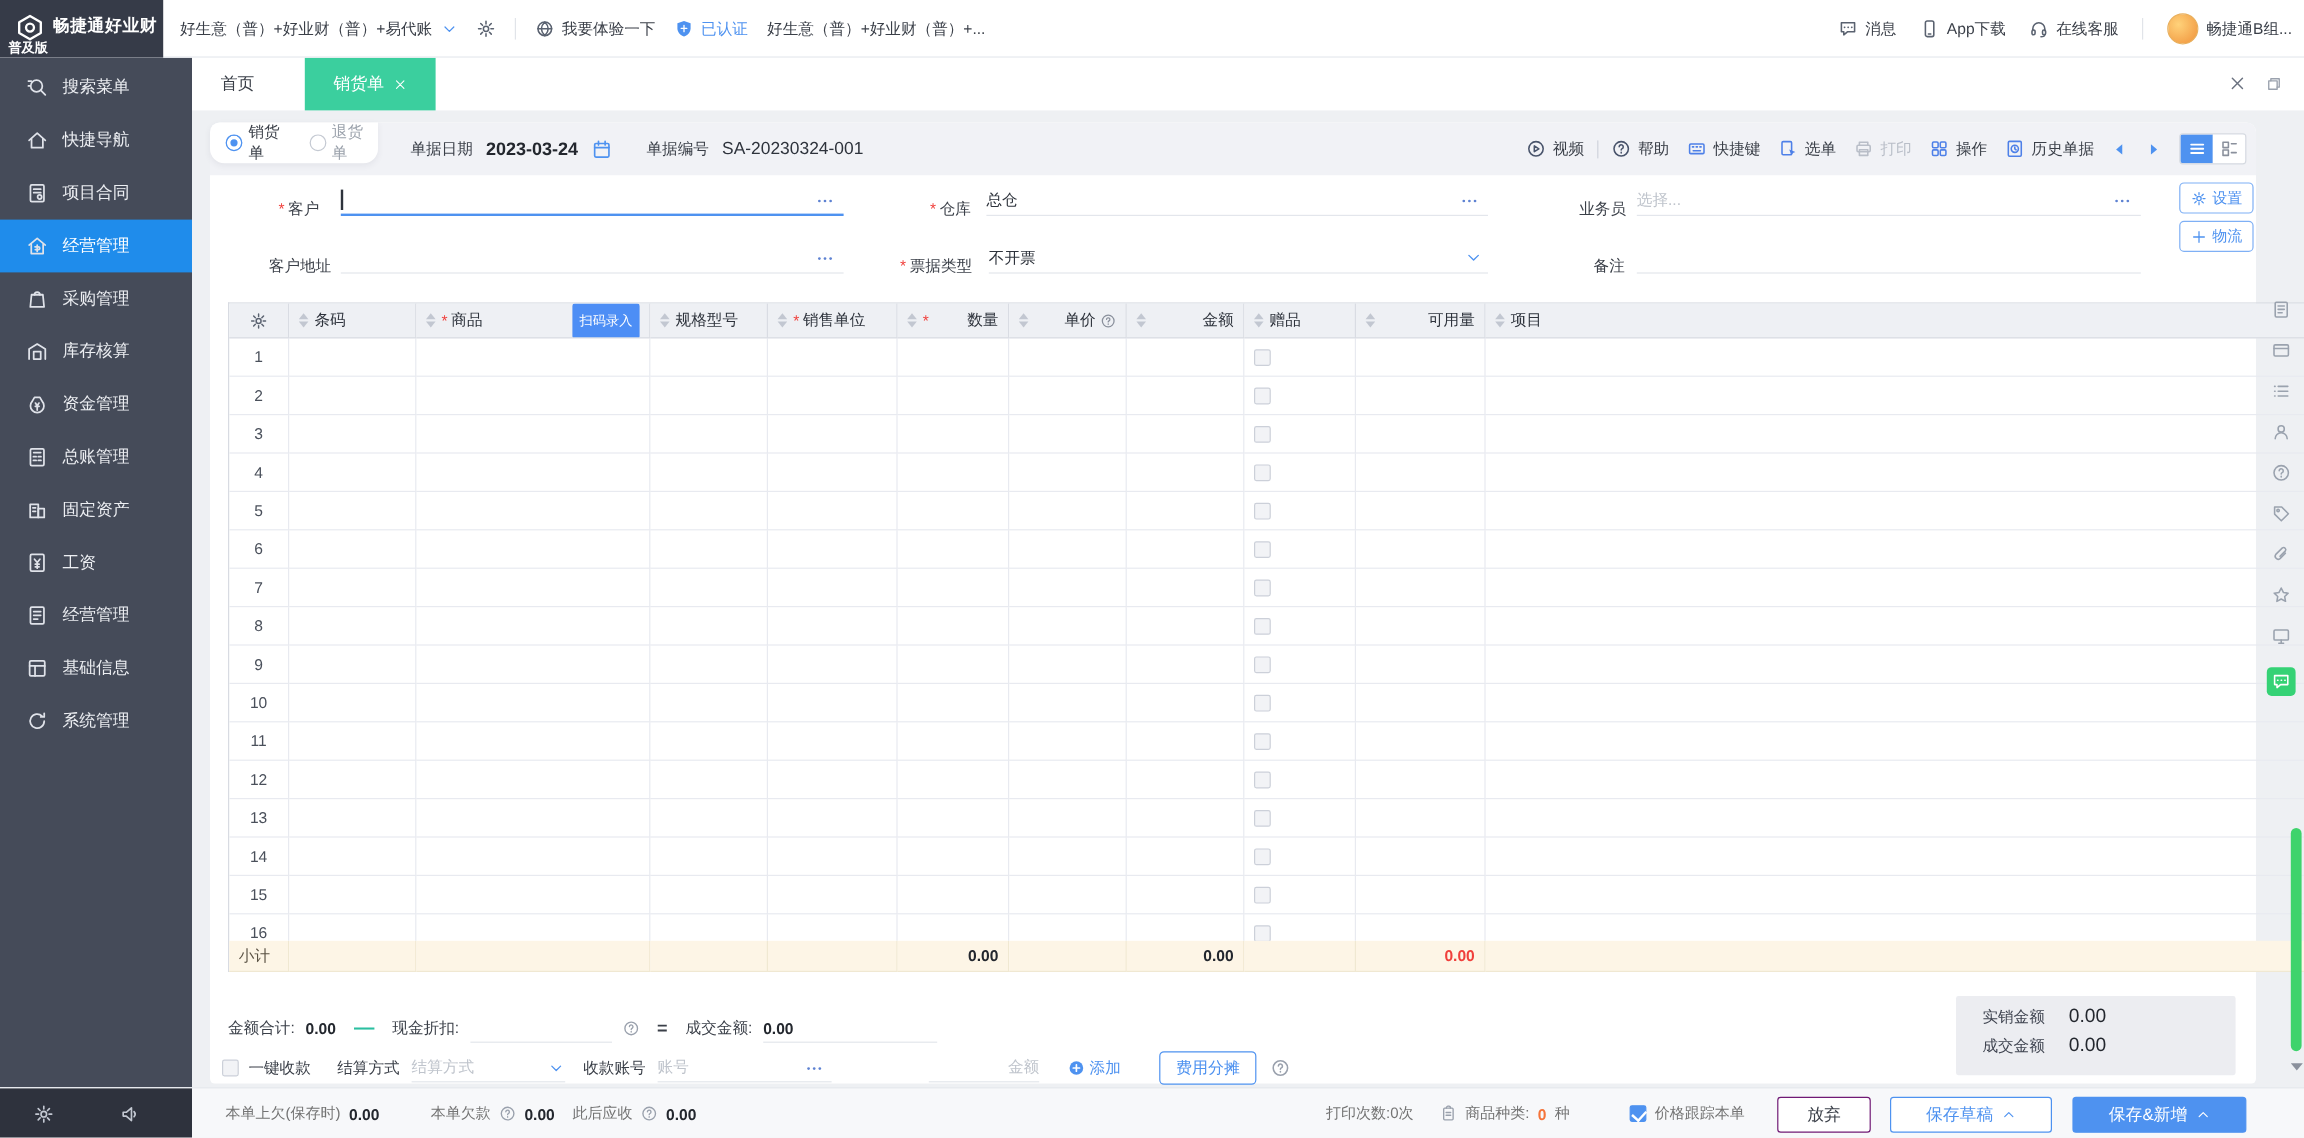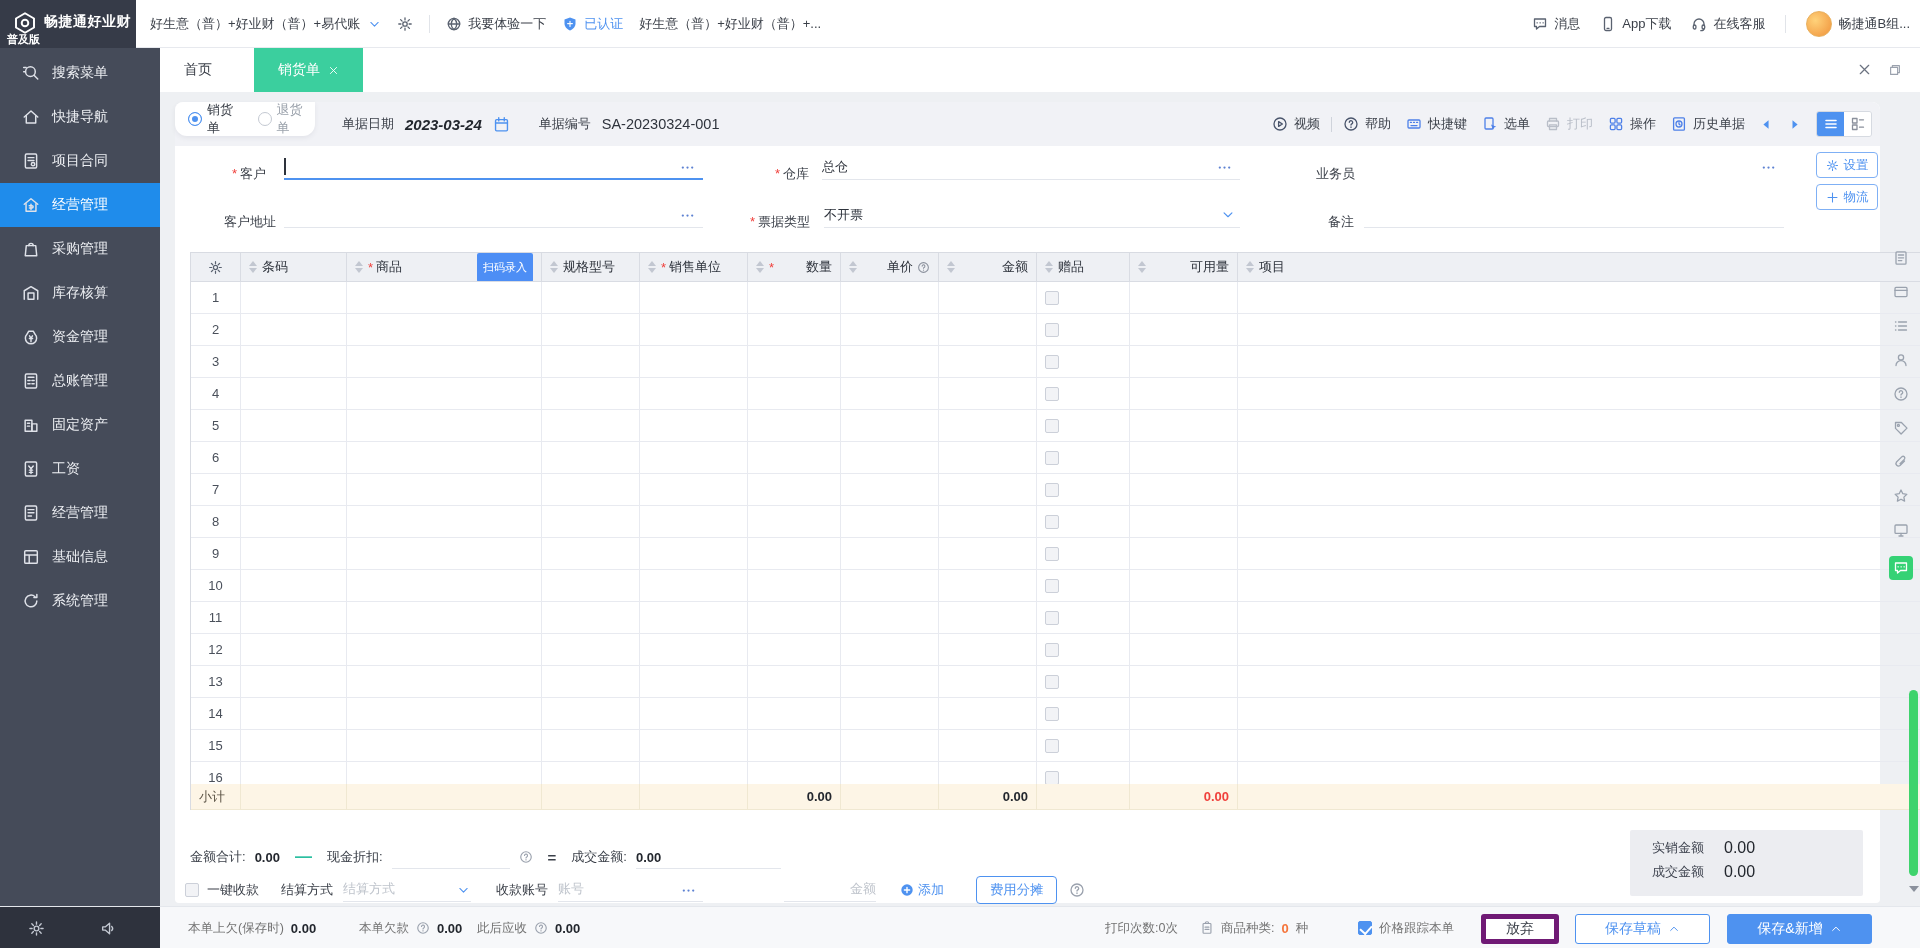--- a/index.html
+++ b/index.html
@@ -39,21 +39,21 @@
   .bb-speaker { position:absolute; left:100px; }
   .bb-group { position:absolute; top:0; height:42px; display:flex; align-items:center; gap:7px; white-space:nowrap; }
   .bb-lbl { color:#737373; font-size:12.5px; }
   .bb-val { font-weight:bold; color:#23272e; }
   .orange { color:#f5743a; font-weight:bold; }
   .hlp-ic { color:#9aa1ad; font-size:14px; }
   .cb { width:14px; height:14px; border:1px solid #ccd0d9; background:#f2f3f6; border-radius:2px; display:inline-block; position:relative; cursor:pointer; flex:none; }
   .cb.checked { background:#4e92f0; border-color:#4e92f0; }
   .cb.checked::after { content:""; position:absolute; left:3px; top:1px; width:6px; height:9px; border:solid #fff; border-width:0 2px 2px 0; transform:rotate(42deg); }
   .btn { display:flex; align-items:center; justify-content:center; gap:7px; border-radius:3px; font-size:14px; cursor:pointer; position:absolute; top:7px; height:30px; }
-  .btn-cancel { left:1481px; width:78px; background:#fff; border:5px solid #701a75; color:#3a3f48; }
+  .btn-cancel { left:1481px; width:78px; background:#fff; border:1px solid #701a75; color:#3a3f48; }
   .btn-draft { left:1575px; width:135px; background:#fff; border:1px solid #4e92f0; color:#4e92f0; }
   .btn-primary { left:1727px; width:145px; background:#4e92f0; border:1px solid #4e92f0; color:#fff; }
   .btn .ic { font-size:12px; }
 
   
   .tabbar { position:absolute; left:160px; top:48px; width:1760px; height:44px; background:#fff; z-index:4; }
   .tabs { display:flex; height:44px; align-items:stretch; }
   .tab { display:flex; align-items:center; gap:8px; padding:0 24px; font-size:14px; color:#3a3f48; cursor:pointer; }
   .tab.active { background:#3bcf9e; color:#fff; margin-left:18px; }
   .tclose { font-size:11px; color:#fff; cursor:pointer; }
@@ -62,21 +62,21 @@
 
   
   .card { position:absolute; left:175px; top:102px; width:1705px; height:801px; background:#fff; border-radius:8px 8px 4px 4px; z-index:3; }
   .card-head { position:relative; height:44px; background:#f1f2f6; border-radius:8px 8px 0 0; }
   .radio-pill { position:absolute; left:0; top:0; width:140px; height:34px; background:#fff; border-radius:8px 0 12px 12px; box-shadow:0 2px 5px rgba(60,70,90,.08); display:flex; align-items:center; gap:12px; padding-left:13px; }
   .rgrp { display:inline-flex; align-items:center; gap:5px; cursor:pointer; }
   .radio { width:14px; height:14px; border-radius:50%; border:1px solid #c4c9d2; background:#fff; flex:none; }
   .radio.sel { border-color:#4e92f0; background:#4e92f0; box-shadow:inset 0 0 0 3px #fff; }
   .rlbl-off { color:#9aa1ab; }
   .head-date { position:absolute; left:167px; top:0; height:44px; display:flex; align-items:center; gap:11px; white-space:nowrap; }
-  .hd-val { font-size:15px; font-weight:bold; color:#23272e;font-style:italic; }
+  .hd-val { font-size:15px; font-weight:bold; color:#23272e; }
   .hd-num { font-size:14.5px; color:#2e333c; }
   .cal { color:#4e92f0; font-size:17px; cursor:pointer; }
   .head-right { position:absolute; right:8px; top:0; height:44px; display:flex; align-items:center; gap:15px; white-space:nowrap; }
   .hb-item { display:inline-flex; align-items:center; gap:6px; cursor:pointer; color:#3a3f48; }
   .hb-item .ic { color:#49546b; }
   .hb-item .blu { color:#4e80e8; }
   .hb-item.dis { color:#b9bec8; cursor:default; }
   .hb-item.dis .ic { color:#b9bec8; }
   .hdiv { width:1px; height:15px; background:#cfd3db; margin:0 -4px; }
   .nav-tri { color:#4e92f0; font-size:13px; cursor:pointer; }
@@ -536,20 +536,23 @@
         </div>
       <span class="ic dots" style="left:1042px; top:14px;">
           <svg viewBox="0 0 16 16" fill="none" stroke="currentColor" stroke-width="1.3" stroke-linecap="round" stroke-linejoin="round">
             <circle cx="3" cy="8" r="1.2" fill="currentColor" stroke="none"></circle>
             <circle cx="8" cy="8" r="1.2" fill="currentColor" stroke="none"></circle>
             <circle cx="13" cy="8" r="1.2" fill="currentColor" stroke="none"></circle>
           </svg>
         </span>
 
       <span class="flabel" style="left:1141px; top:19px;">业务员</span>
+      <div class="finput" style="left:1189px; top:8px; width:420px;">
+          <span class="fplace">选择...</span>
+        </div>
       <span class="ic dots" style="left:1586px; top:14px;">
           <svg viewBox="0 0 16 16" fill="none" stroke="currentColor" stroke-width="1.3" stroke-linecap="round" stroke-linejoin="round">
             <circle cx="3" cy="8" r="1.2" fill="currentColor" stroke="none"></circle>
             <circle cx="8" cy="8" r="1.2" fill="currentColor" stroke="none"></circle>
             <circle cx="13" cy="8" r="1.2" fill="currentColor" stroke="none"></circle>
           </svg>
         </span>
 
       <button class="side-btn" style="top:6px;">
           <span class="ic">
@@ -1383,21 +1386,21 @@
       <span style="margin-left:8px;">一键收款</span>
       <span style="margin-left:22px;">结算方式</span>
       <div class="uline" style="width:128px; margin-left:10px;">
           <span class="fplace">结算方式</span>
         </div>
       <span class="ic" style="color:#4e92f0; font-size:13px; margin-left:-14px;">
           <svg viewBox="0 0 16 16" fill="none" stroke="currentColor" stroke-width="1.3" stroke-linecap="round" stroke-linejoin="round">
             <path d="M3.5 5.5 8 10l4.5-4.5"></path>
           </svg>
         </span>
-      <span style="margin-left:26px;text-align:right;">收款账号</span>
+      <span style="margin-left:16px;text-align:right;">收款账号</span>
       <div class="uline" style="width:145px; margin-left:10px;">
           <span class="fplace">账号</span>
         </div>
       <span class="ic dots" style="position:static; margin-left:-22px;">
           <svg viewBox="0 0 16 16" fill="none" stroke="currentColor" stroke-width="1.3" stroke-linecap="round" stroke-linejoin="round">
             <circle cx="3" cy="8" r="1.2" fill="currentColor" stroke="none"></circle>
             <circle cx="8" cy="8" r="1.2" fill="currentColor" stroke="none"></circle>
             <circle cx="13" cy="8" r="1.2" fill="currentColor" stroke="none"></circle>
           </svg>
         </span>

